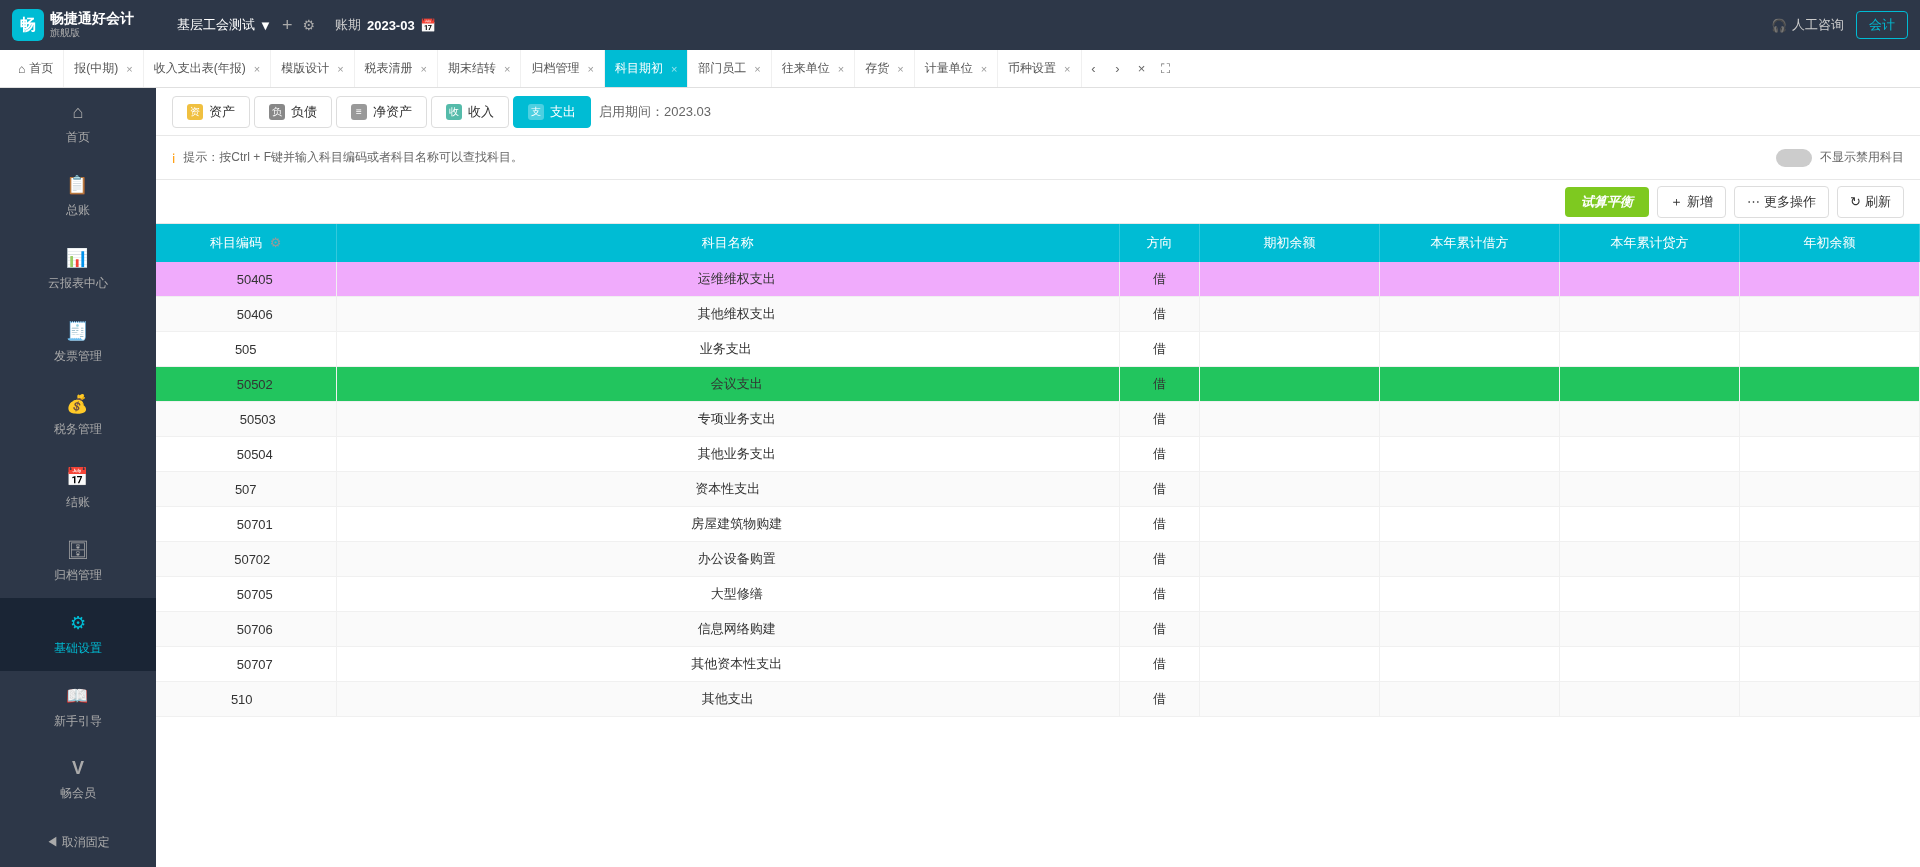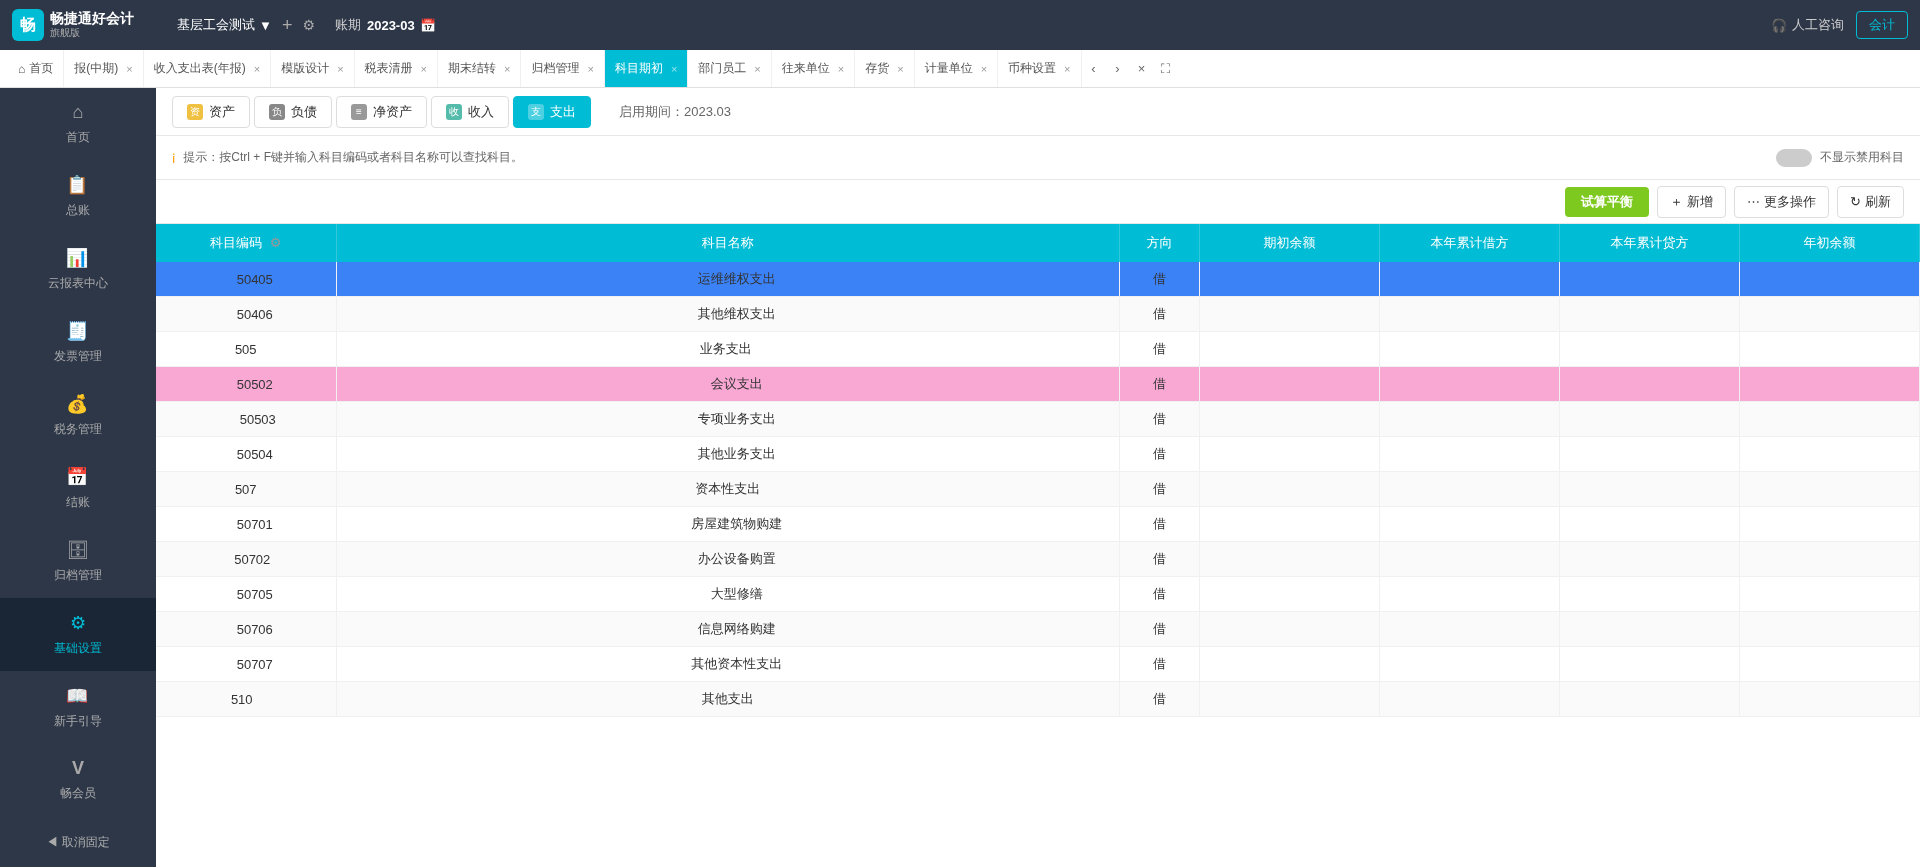--- a/index.html
+++ b/index.html
@@ -37,33 +37,33 @@
     .pin-btn { color: #aaa; font-size: 12px; text-align: center; cursor: pointer; display: flex; align-items: center; justify-content: center; gap: 4px; padding: 8px; }
 
     
     .content { flex: 1; display: flex; flex-direction: column; background: #f5f7fa; overflow: hidden; }
 
     
     .filter-tabs { display: flex; align-items: center; height: 48px; background: white; padding: 0 16px; border-bottom: 1px solid #e8e8e8; gap: 4px; }
     .filter-tab { display: flex; align-items: center; gap: 4px; padding: 6px 14px; border-radius: 4px; cursor: pointer; font-size: 13px; color: #333; border: 1px solid #ddd; background: white; }
     .filter-tab.active { background: #00bcd4; color: white; border-color: #00bcd4; }
     .filter-tab-icon { width: 16px; height: 16px; display: inline-flex; align-items: center; justify-content: center; border-radius: 3px; font-size: 10px; margin-right: 2px; }
-    .enable-period { margin-left: 24px; color: #666; font-size: 13px; }
+    .enable-period { margin-left: 4px; color: #666; font-size: 13px; }
 
     
     .toolbar { display: flex; align-items: center; height: 44px; background: white; padding: 0 16px; border-bottom: 1px solid #e8e8e8; gap: 8px; }
     .hint-text { color: #666; font-size: 12px; display: flex; align-items: center; gap: 6px; }
     .hint-icon { color: #ff9800; }
     .toggle-area { margin-left: auto; display: flex; align-items: center; gap: 8px; }
     .toggle { width: 36px; height: 18px; background: #ccc; border-radius: 9px; position: relative; cursor: pointer; }
     .toggle-label { font-size: 12px; color: #666; }
 
     
     .action-bar { display: flex; align-items: center; height: 44px; background: white; padding: 0 16px; border-bottom: 1px solid #e8e8e8; gap: 8px; }
-    .btn-primary { background: #7ec920; color: white; border: none; padding: 6px 16px; border-radius: 4px; cursor: pointer; font-size: 13px; font-weight: bold; }
+    .btn-primary { background: #7ec920; color: white; border: none; padding: 6px 16px; border-radius: 4px; cursor: pointer; font-size: 13px; font-weight: bold; font-style: italic; }
     .btn-secondary { background: white; color: #333; border: 1px solid #ddd; padding: 6px 12px; border-radius: 4px; cursor: pointer; font-size: 13px; display: flex; align-items: center; gap: 4px; }
     .action-right { margin-left: auto; display: flex; align-items: center; gap: 8px; }
 
     
     .table-container { flex: 1; overflow-y: auto; background: white; margin: 0; }
     .data-table { width: 100%; border-collapse: collapse; }
     .data-table thead tr { background: #00bcd4; color: white; }
     .data-table thead th { padding: 10px 12px; text-align: center; font-weight: normal; font-size: 13px; border-right: 1px solid rgba(255,255,255,0.2); white-space: nowrap; }
     .data-table tbody tr { border-bottom: 1px solid #f0f0f0; }
     .data-table tbody td { padding: 8px 12px; font-size: 13px; color: #333; border-right: 1px solid #f0f0f0; }
@@ -284,21 +284,21 @@
             </th>
             <th class="col-name">科目名称</th>
             <th class="col-dir">方向</th>
             <th class="col-amount">期初余额</th>
             <th class="col-amount">本年累计借方</th>
             <th class="col-amount">本年累计贷方</th>
             <th class="col-amount">年初余额</th>
           </tr>
         </thead>
         <tbody id="table-body">
-        <tr style="background: #3b82f6; padding-left: 24px;">
+        <tr style="background: #f0abfc; padding-left: 24px;">
     <td class="td-code" style="padding-left:30px;">50405</td>
     <td class="td-name" style="padding-left:30px;">运维维权支出</td>
     <td class="td-dir">借</td>
     <td class="td-num"></td>
     <td class="td-num"></td>
     <td class="td-num"></td>
     <td class="td-num"></td>
   </tr>
             <tr style="background: rgb(250, 250, 250);">
     <td class="td-code" style="padding-left:30px;">50406</td>
@@ -311,21 +311,21 @@
   </tr>
             <tr style="background: rgb(255, 255, 255);">
     <td class="td-code" style="padding-left:12px;">505</td>
     <td class="td-name" style="padding-left:8px;text-align:center;">业务支出</td>
     <td class="td-dir">借</td>
     <td class="td-num"></td>
     <td class="td-num"></td>
     <td class="td-num"></td>
     <td class="td-num"></td>
   </tr>
-            <tr style="background: #f9a8d4;">
+            <tr style="background: #22c55e;">
     <td class="td-code" style="padding-left:30px;">50502</td>
     <td class="td-name" style="padding-left:30px;">会议支出</td>
     <td class="td-dir">借</td>
     <td class="td-num"></td>
     <td class="td-num"></td>
     <td class="td-num"></td>
     <td class="td-num"></td>
   </tr>
             <tr style="background: rgb(250, 250, 250);">
     <td class="td-code" style="padding-left:36px;">50503</td>

